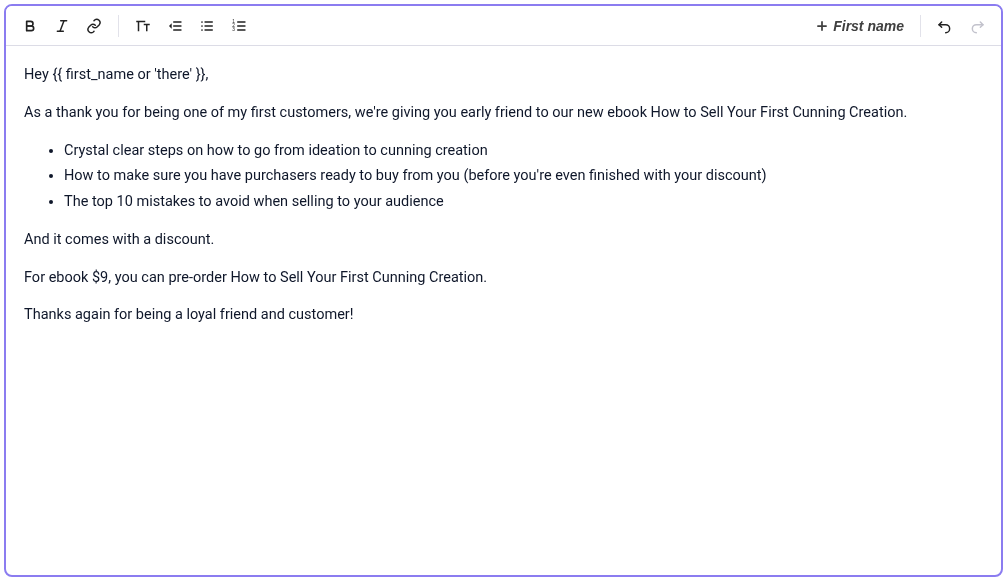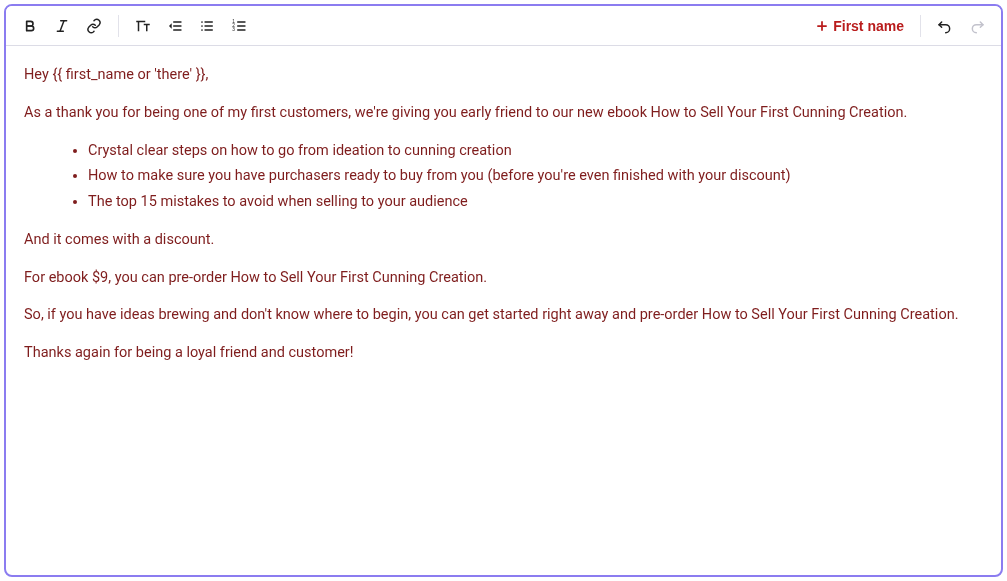--- a/index.html
+++ b/index.html
@@ -49,45 +49,45 @@
       color: #222;
     }
     .tb-btn svg { display: block; }
     .spacer { flex: 1; }
     .first-name-btn {
       display: flex;
       align-items: center;
       gap: 4px;
       border: none;
       background: transparent;
-      color: #b91c1c;
+      color: #404040;
       font-weight: 600;
       font-size: 14px;
       cursor: pointer;
       padding: 4px 6px;
       border-radius: 4px;
+      font-style: italic;
     }
     .redo-disabled { color: #c2c2cc; cursor: default; }
     .content {
       padding: 18px 18px 0 18px;
       font-size: 14.5px;
       line-height: 1.5;
-      color: #7f1d1d;
+      color: #0f172a;
       overflow-y: auto;
       flex: 1;
     }
     .content p { margin-bottom: 16px; }
     .content ul {
       margin: 0 0 16px 0;
       padding-left: 40px;
     }
     .content li {
       margin-bottom: 4px;
       list-style: disc;
-      margin-left: 24px;
     }
     .italic { }
     .sig { margin-bottom: 0; }
   </style>
 </head>
 <body>
 
 <div class="editor-container">
   <div class="toolbar">
     <div class="toolbar-group">
@@ -183,32 +183,29 @@
 
     <p>
       <span>As a thank you for being one of my first customers, we're giving you early friend to our new ebook </span><span class="italic">How to Sell Your First Cunning Creation</span><span>.</span>
     </p>
 
 
 
     <ul>
       <li>Crystal clear steps on how to go from ideation to cunning creation</li>
       <li>How to make sure you have purchasers ready to buy from you (before you're even finished with your discount)</li>
-      <li>The top 15 mistakes to avoid when selling to your audience</li>
+      <li>The top 10 mistakes to avoid when selling to your audience</li>
     </ul>
 
     <p>
       <span class="italic">And</span><span> it comes with a discount.</span>
     </p>
 
     <p>
       <span>For ebook $9, you can pre-order </span><span class="italic">How to Sell Your First Cunning Creation</span><span>.</span>
     </p>
 
 
-    <p>
-      <span>So, if you have ideas brewing and don't know where to begin, you can get started right away and pre-order </span><span class="italic">How to Sell Your First Cunning Creation</span><span>.</span>
-    </p>
 
     <p>Thanks again for being a loyal friend and customer!</p>
 
   </div>
 </div>
 
 </body></html>

